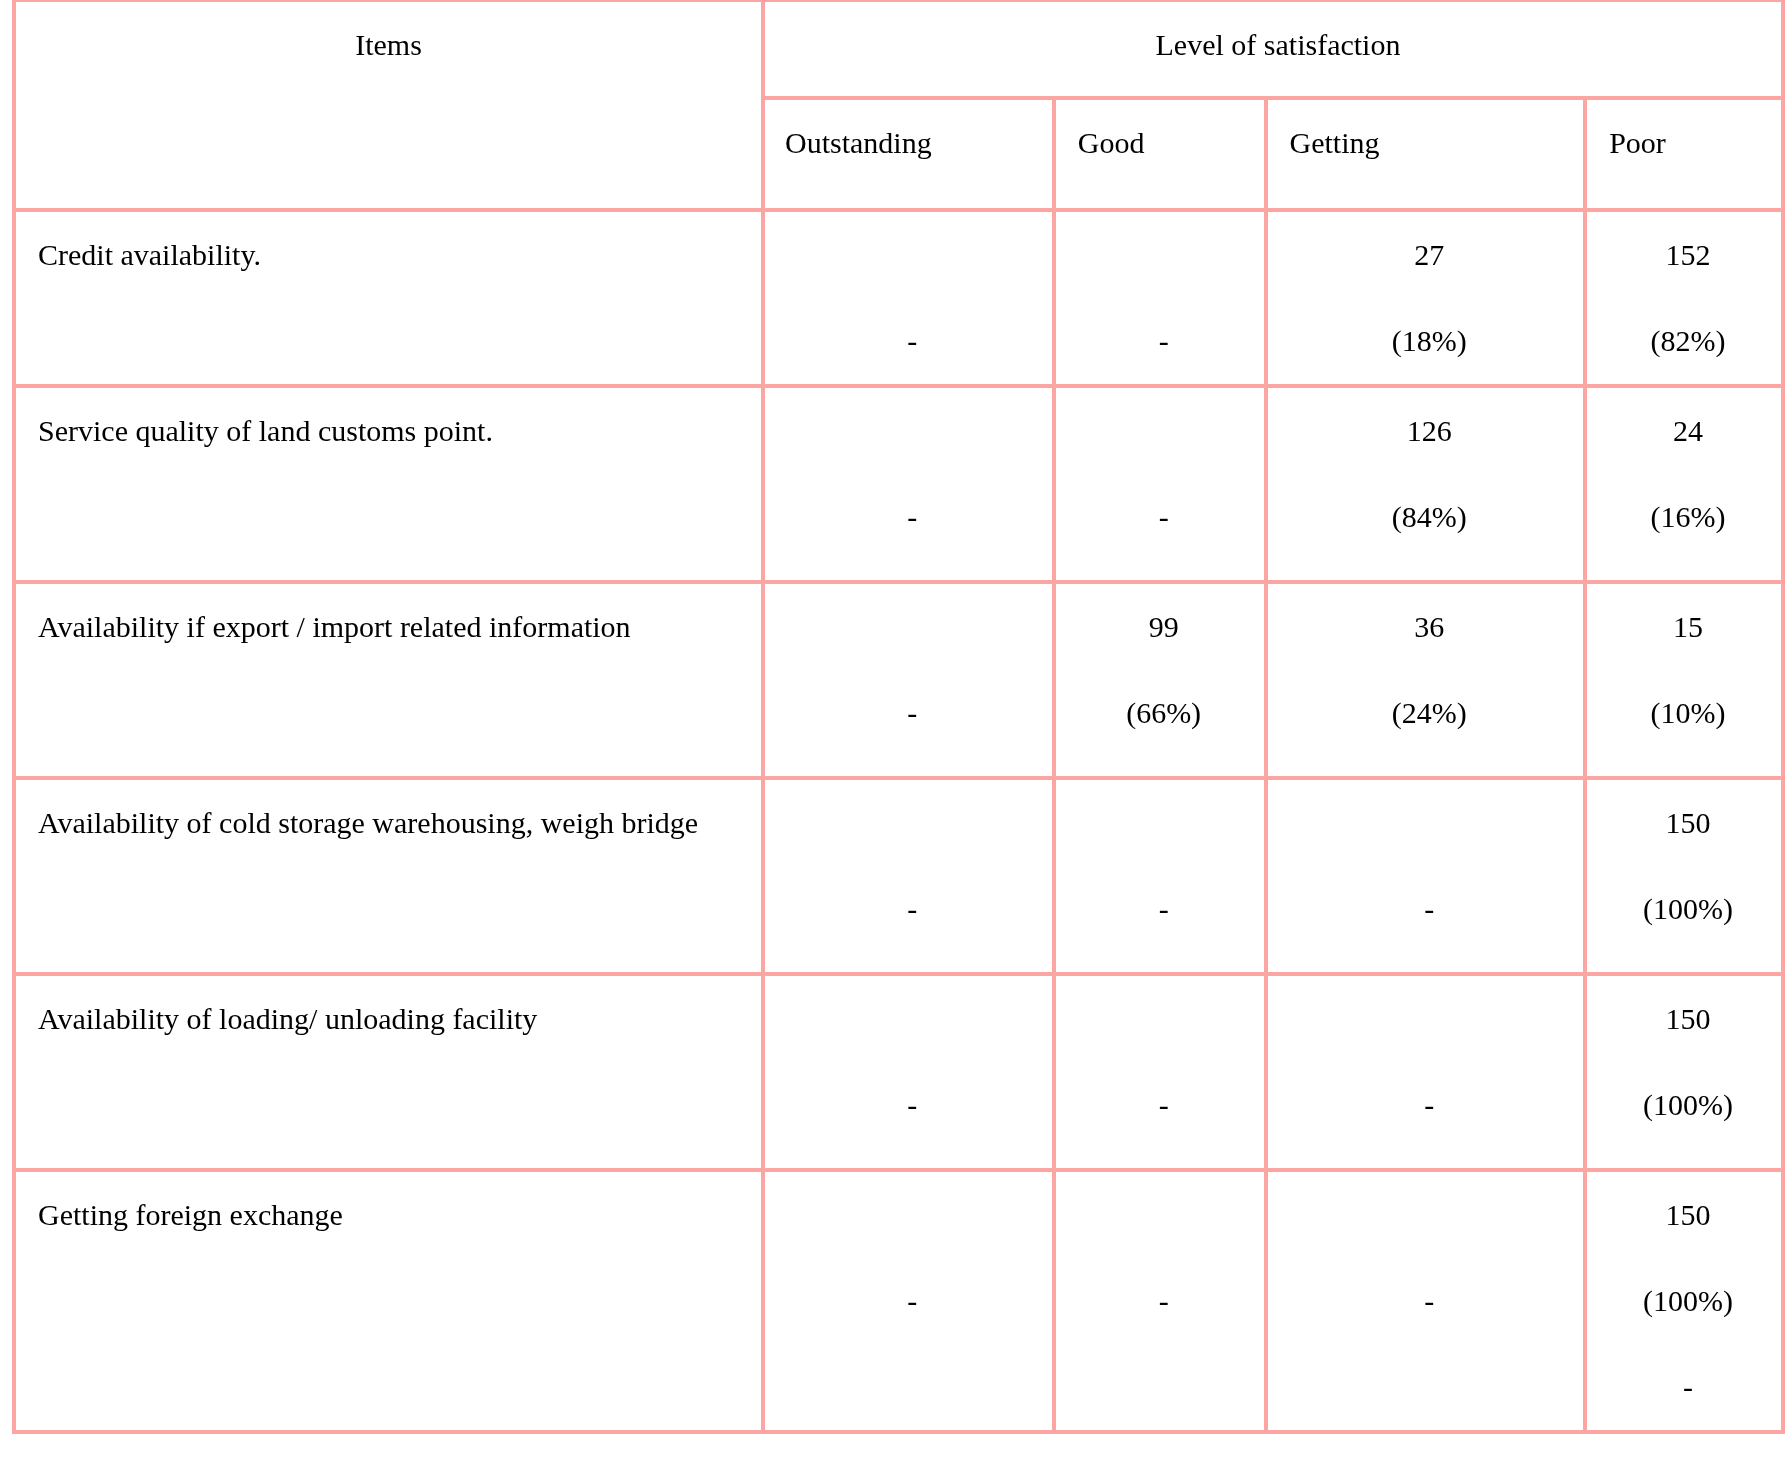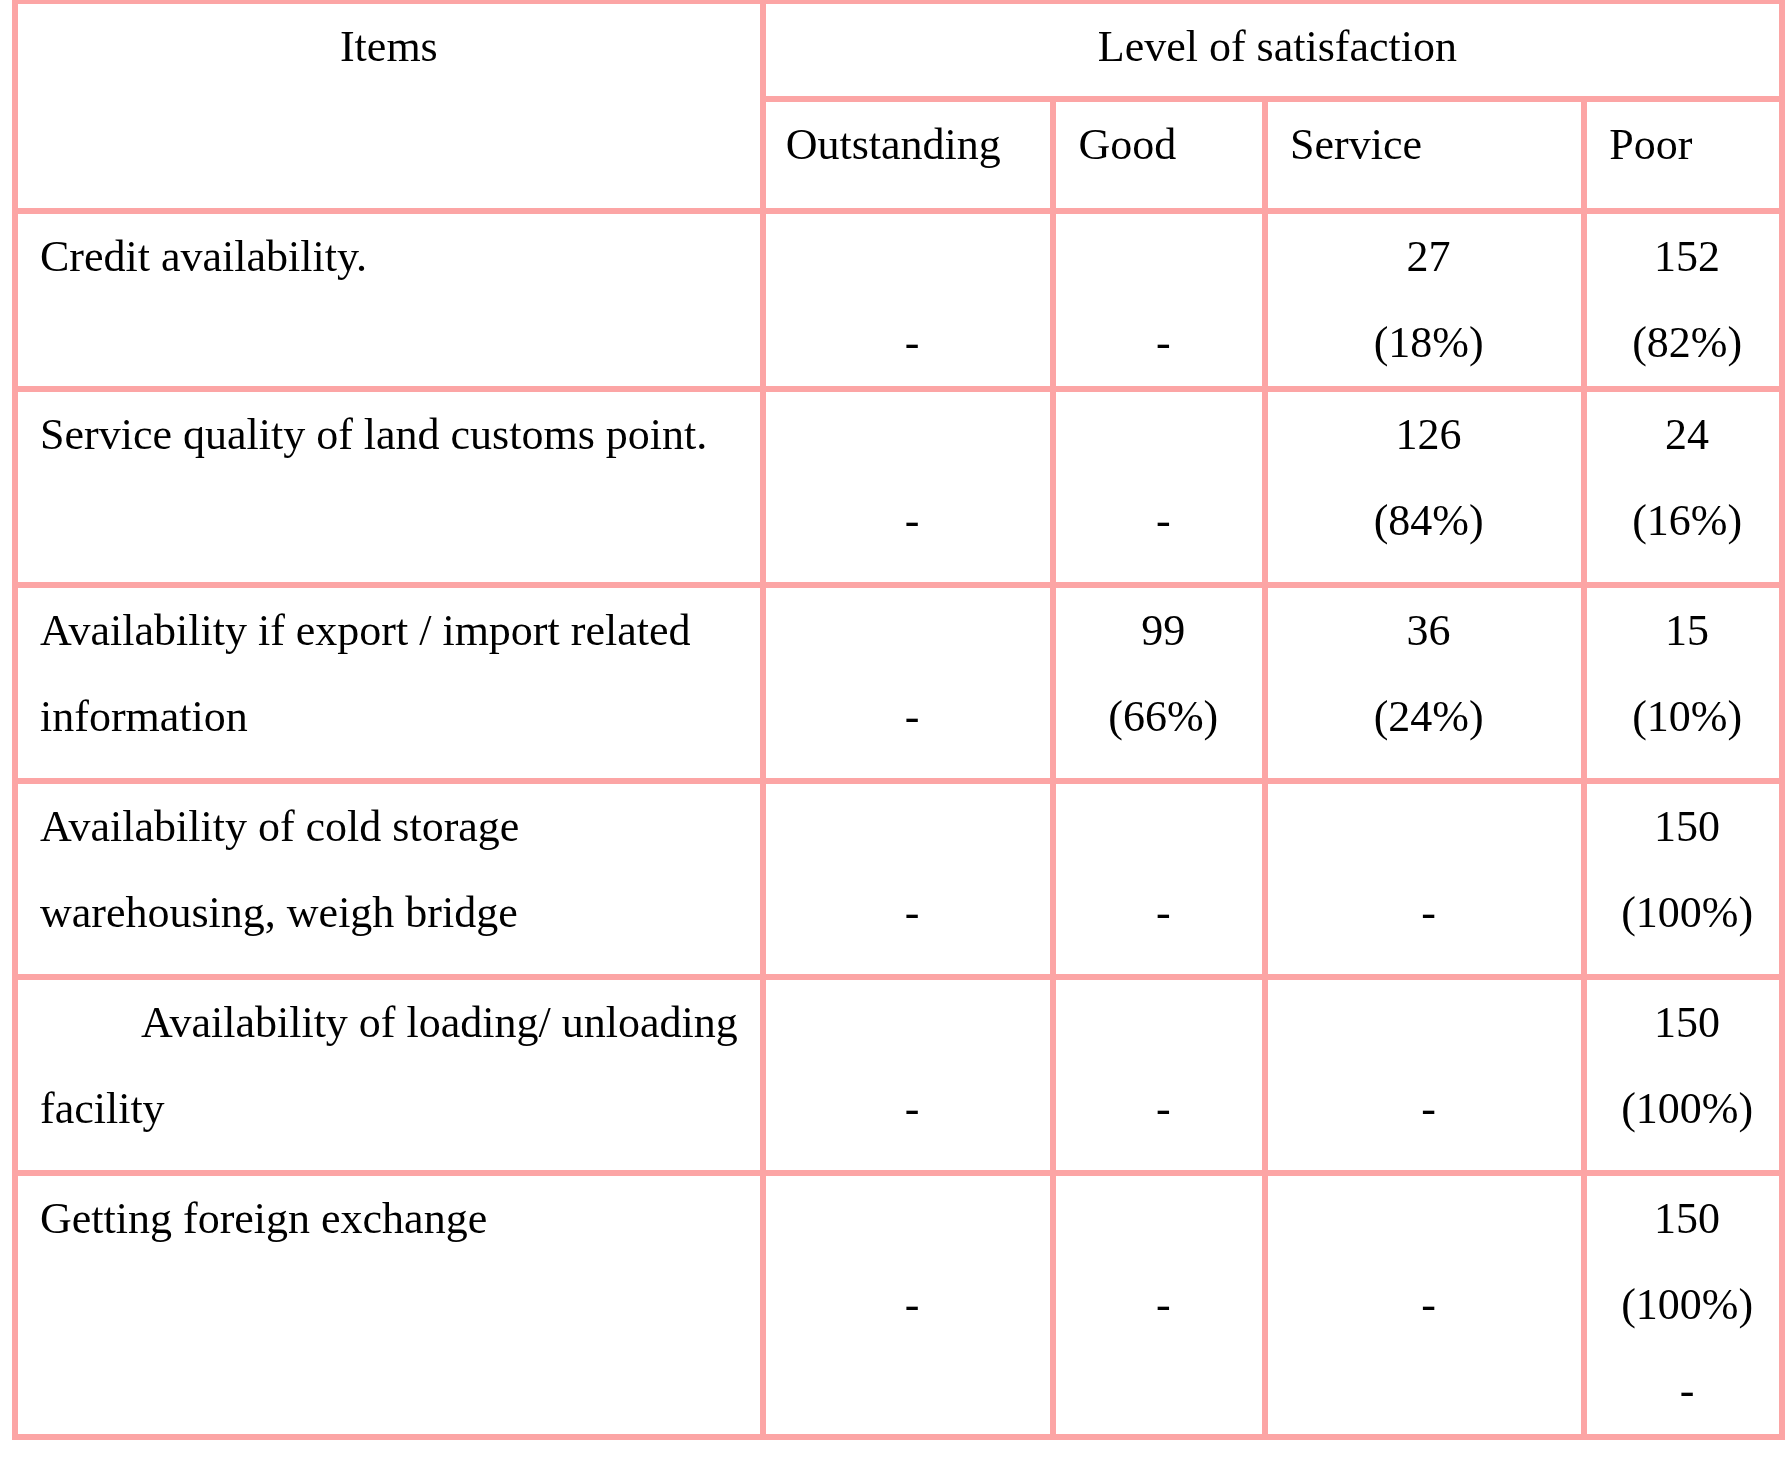--- a/index.html
+++ b/index.html
@@ -1,19 +1,19 @@
 <!DOCTYPE html>
 <html><head>
 <meta charset="utf-8">
 <style>
   html, body { margin: 0; padding: 0; background: #ffffff; }
   body { width: 1785px; height: 1463px; overflow: hidden; position: relative;
          font-family: "Liberation Serif", "DejaVu Serif", serif; color: #000; }
   .tbl { position: absolute; left: 12px; top: -2px; border-collapse: collapse; table-layout: fixed; }
-  .tbl td { border: 6px solid #fca5a5; padding: 0; vertical-align: top; font-size: 44px; line-height: 86px; }
+  .tbl td { border: 4px solid #fca5a5; padding: 0; vertical-align: top; font-size: 30px; line-height: 86px; }
   .c0 { width: 750px; } .c1 { width: 291px; } .c2 { width: 212px; } .c3 { width: 320px; } .c4 { width: 198px; }
   .hdr { text-align: center; }
   .sub { text-align: left; padding-left: 22px !important; margin-left: 44px; }
   .item { padding: 0 22px 0 22px !important; text-align: justify; text-align-last: left; margin-top: 18px; }
   .num { text-align: center; }
   .stack div { height: 86px; padding-left: 8px; }
 </style>
 </head>
 <body>
 
@@ -26,21 +26,21 @@
       <col class="c4">
     </colgroup>
   <tbody>
       <tr style="height:98px">
     <td rowspan="2" class="hdr">Items</td>
     <td colspan="4" class="hdr" style="padding-left:10px">Level of satisfaction</td>
   </tr>
   <tr style="height:112px">
     <td class="sub" style="padding-left:20px!important">Outstanding</td>
     <td class="sub">Good</td>
-    <td class="sub">Service</td>
+    <td class="sub">Getting</td>
     <td class="sub">Poor</td>
   </tr>
 
   <tr style="height:172px">
     <td class="item">Credit availability.</td>
     <td class="num stack">
           <div></div>
           <div>-</div>
         </td>
     <td class="num stack">

